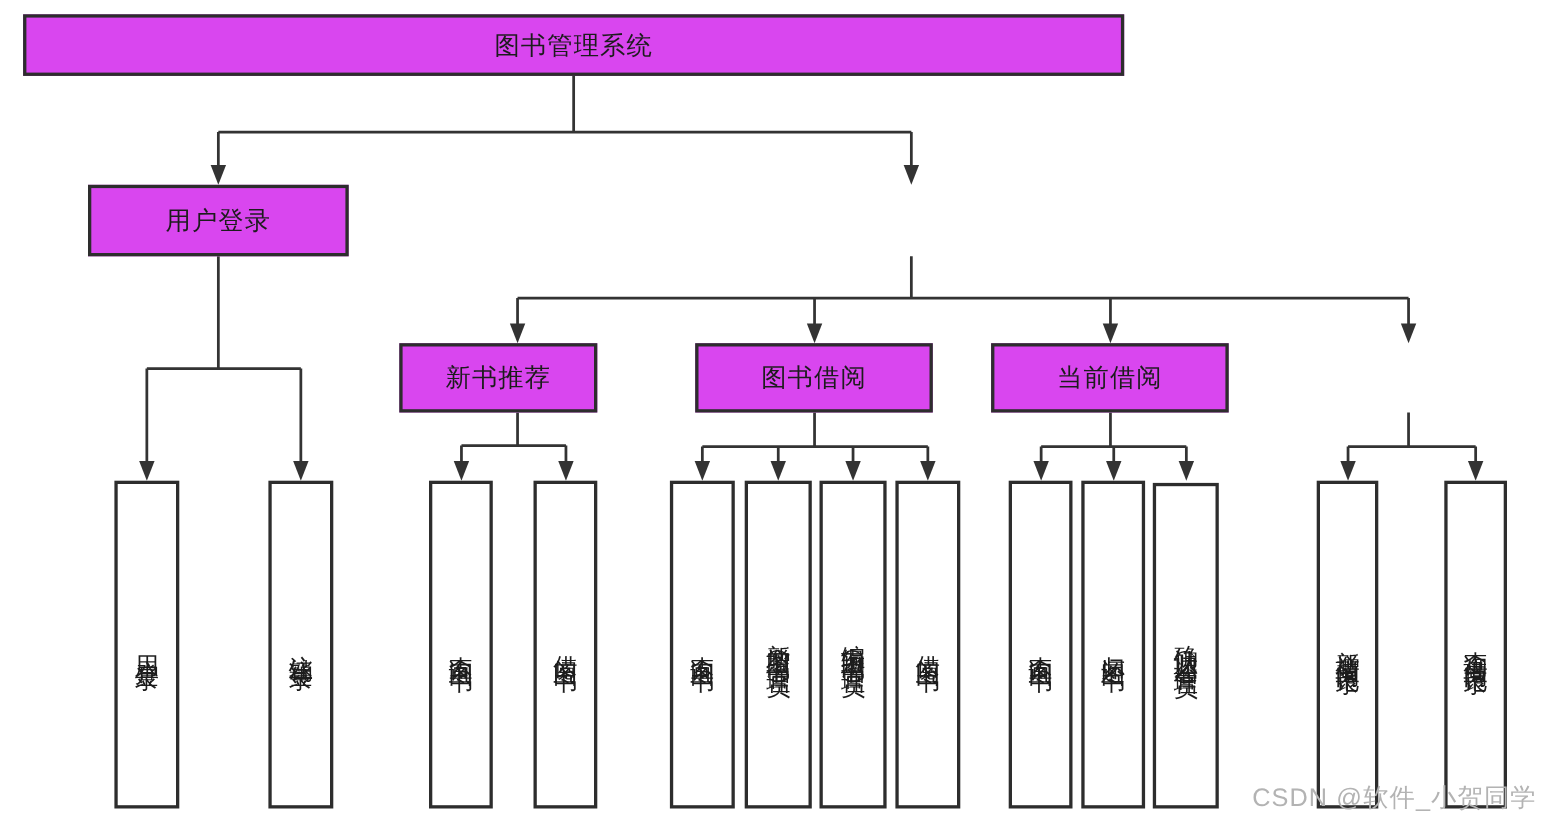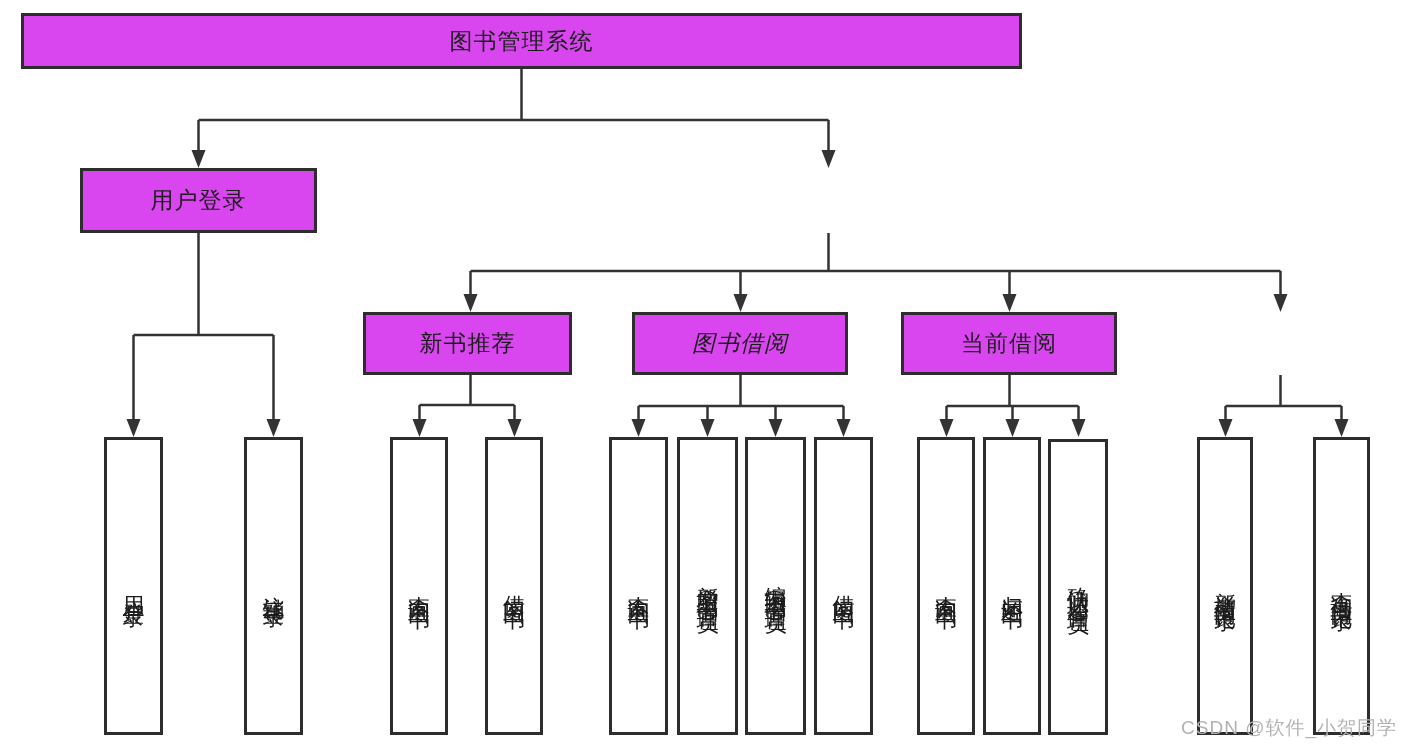--- a/index.html
+++ b/index.html
@@ -30,21 +30,21 @@
   .vnode span{
     writing-mode:vertical-rl;
     text-orientation:mixed;
     font-size:22px;color:#1c1c1c;
     line-height:1;letter-spacing:4px;
     white-space:nowrap;
   }
   #watermark{
     position:absolute;z-index:3;
     right:8px;bottom:6px;
-    font-size:19px;color:#b3b3b3;
+    font-size:23px;color:#b3b3b3;
     letter-spacing:1px;white-space:nowrap;
   }
 </style>
 </head>
 <body>
 
 <div id="stage">
 
   <svg id="wires" width="1405" height="747" viewBox="0 0 1405 747">
     <g stroke="#333333" stroke-width="2.5" fill="none">
@@ -76,22 +76,22 @@
       <polygon points="1071.5,419 1085.5,419 1078.5,437"></polygon>
       <polygon points="1218.5,419 1232.5,419 1225.5,437"></polygon>
       <polygon points="1334.5,419 1348.5,419 1341.5,437"></polygon>
     </g>
   </svg>
 
   <div class="hnode" style="left:21px;top:13px;width:1001px;height:56px;">图书管理系统</div>
 
   <div class="hnode" style="left:80px;top:168px;width:237px;height:65px;">用户登录</div>
 
-  <div class="hnode" style="left:363px;top:312px;width:209px;height:63px;">新书推荐</div>
-  <div class="hnode" style="left:632px;top:312px;width:216px;height:63px;font-style:italic;">图书借阅</div>
+  <div class="hnode" style="left:363px;top:312px;width:180px;height:63px;">新书推荐</div>
+  <div class="hnode" style="left:632px;top:312px;width:216px;height:63px;">图书借阅</div>
   <div class="hnode" style="left:901px;top:312px;width:216px;height:63px;">当前借阅</div>
 
   <div class="vnode" style="left:104px;top:437px;width:59px;height:298px;">
        <span>用户登录</span>
     </div>
   <div class="vnode" style="left:244px;top:437px;width:59px;height:298px;">
        <span>注销登录</span>
     </div>
 
   <div class="vnode" style="left:390px;top:437px;width:58px;height:298px;">

